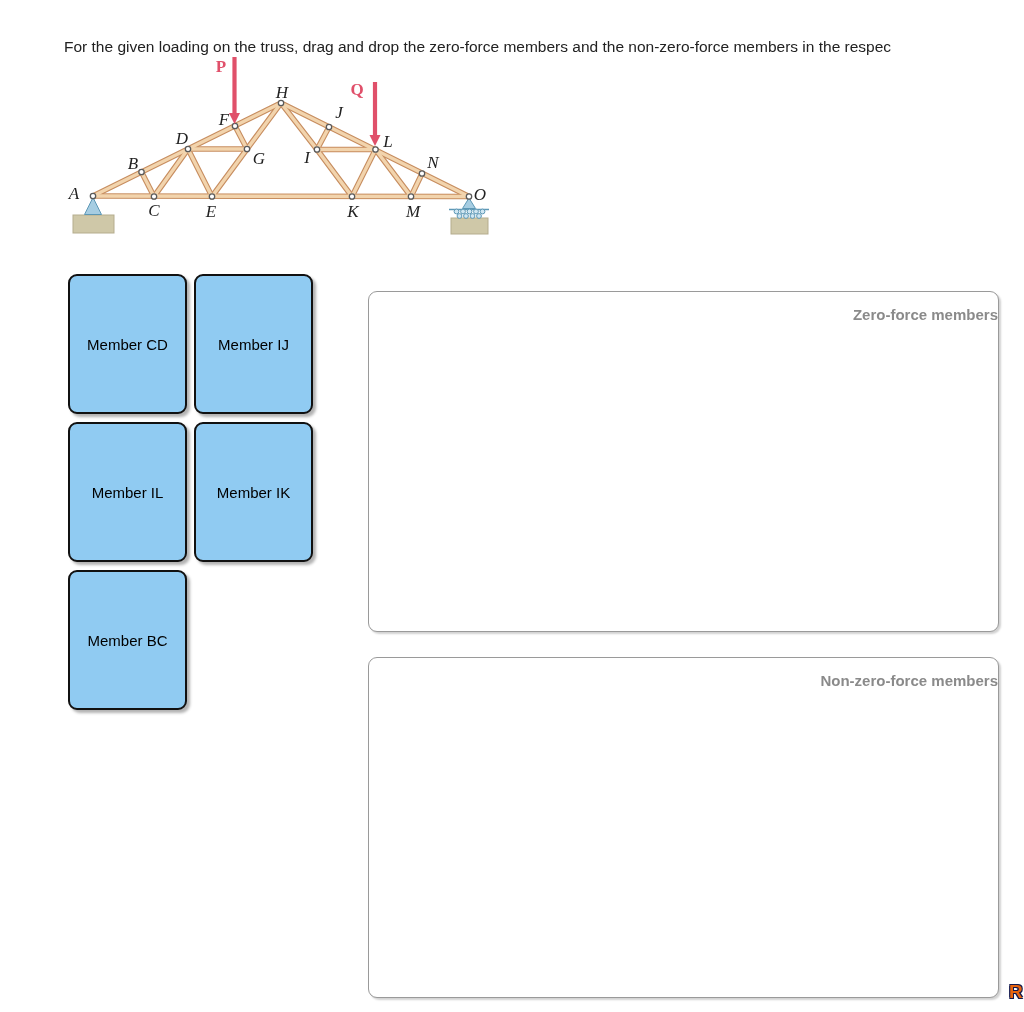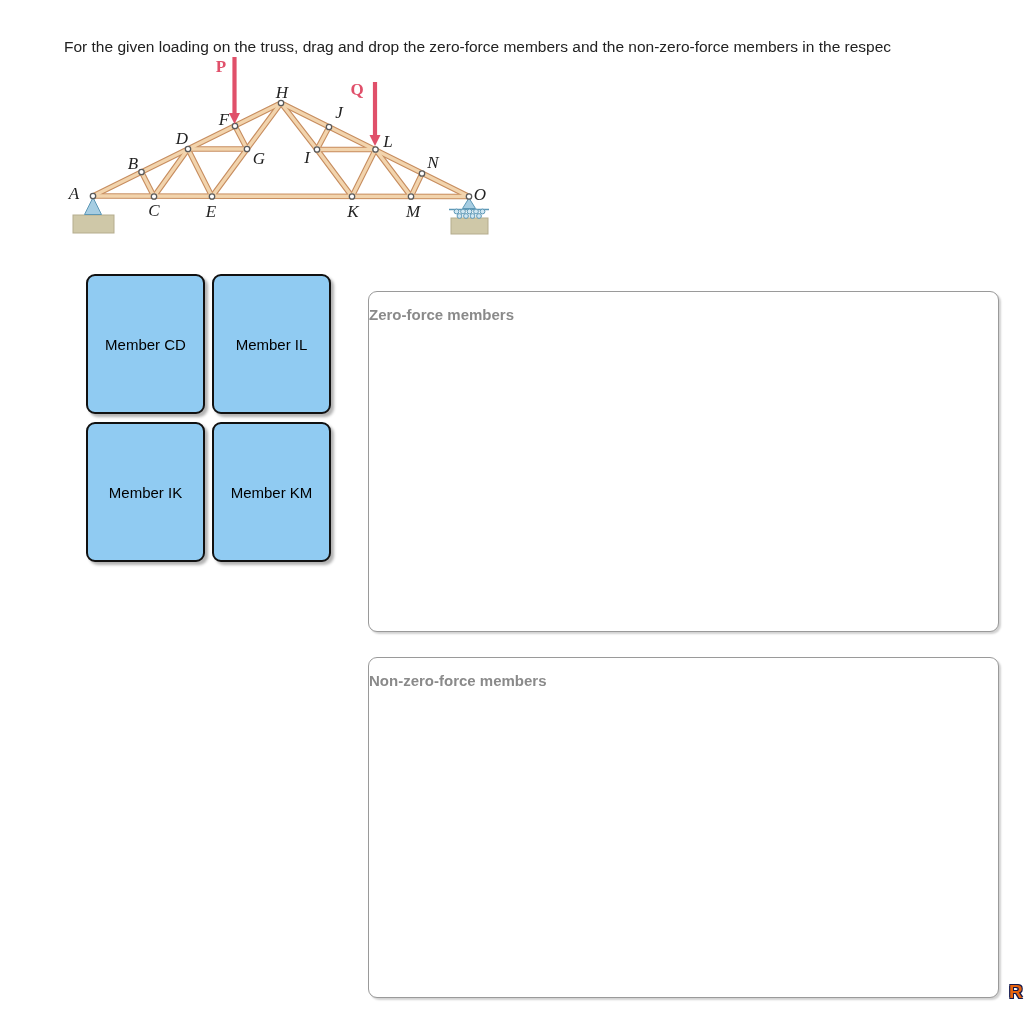--- a/index.html
+++ b/index.html
@@ -25,21 +25,21 @@
   }
 
   #truss-svg {
     position: absolute;
     left: 60px;
     top: 50px;
   }
 
   .cards-grid {
     position: absolute;
-    left: 86px;
+    left: 68px;
     top: 274px;
     display: grid;
     grid-template-columns: 119px 119px;
     grid-auto-rows: 140px;
     column-gap: 7px;
     row-gap: 8px;
   }
   .member-card {
     background: #90cbf2;
     border: 2px solid #111;
@@ -57,21 +57,21 @@
   .dropzone {
     position: absolute;
     left: 368px;
     width: 631px;
     height: 341px;
     background: #ffffff;
     border: 1px solid #9a9a9a;
     border-radius: 9px;
     box-shadow: 2px 2px 2px rgba(0,0,0,0.18);
     box-sizing: border-box;
-    text-align: left;
+    text-align: right;
   }
   .dropzone-title {
     display: inline-block;
     margin-top: 14px;
     font-size: 15px;
     font-weight: bold;
     color: #8a8a8a;
   }
   #zone-zero { top: 291px; }
   #zone-nonzero { top: 657px; }
@@ -177,23 +177,24 @@
       <line x1="174.5" y1="7" x2="174.5" y2="63" stroke="#e0506a" stroke-width="4.2"></line>
       <polygon points="169,63 180,63 174.5,74" fill="#e0506a"></polygon>
       <text x="161" y="22" text-anchor="middle" fill="#e0506a" font-weight="bold" font-size="17" font-family="&quot;Liberation Serif&quot;, serif">P</text>
       <line x1="315" y1="32" x2="315" y2="85" stroke="#e0506a" stroke-width="4.2"></line>
       <polygon points="309.5,85 320.5,85 315,96" fill="#e0506a"></polygon>
       <text x="297" y="45" text-anchor="middle" fill="#e0506a" font-weight="bold" font-size="17" font-family="&quot;Liberation Serif&quot;, serif">Q</text>
     </svg>
 
   <div class="cards-grid">
     <div class="member-card">Member CD</div>
+    <div class="member-card">Member IJ</div>
     <div class="member-card">Member IL</div>
     <div class="member-card">Member IK</div>
-    <div class="member-card">Member KM</div>
+    <div class="member-card">Member BC</div>
   </div>
 
   <div class="dropzone" id="zone-zero">
     <span class="dropzone-title">Zero-force members</span>
   </div>
 
   <div class="dropzone" id="zone-nonzero">
     <span class="dropzone-title">Non-zero-force members</span>
   </div>
 

